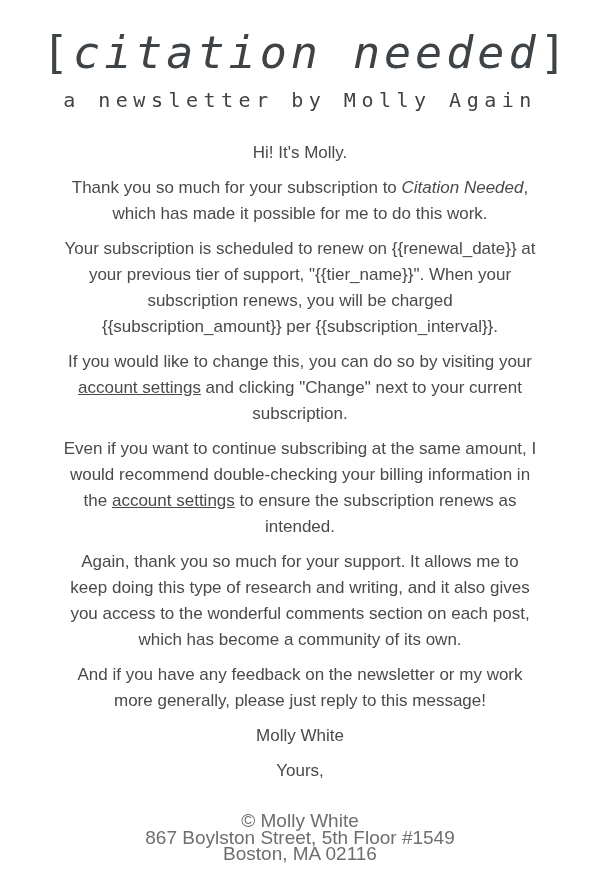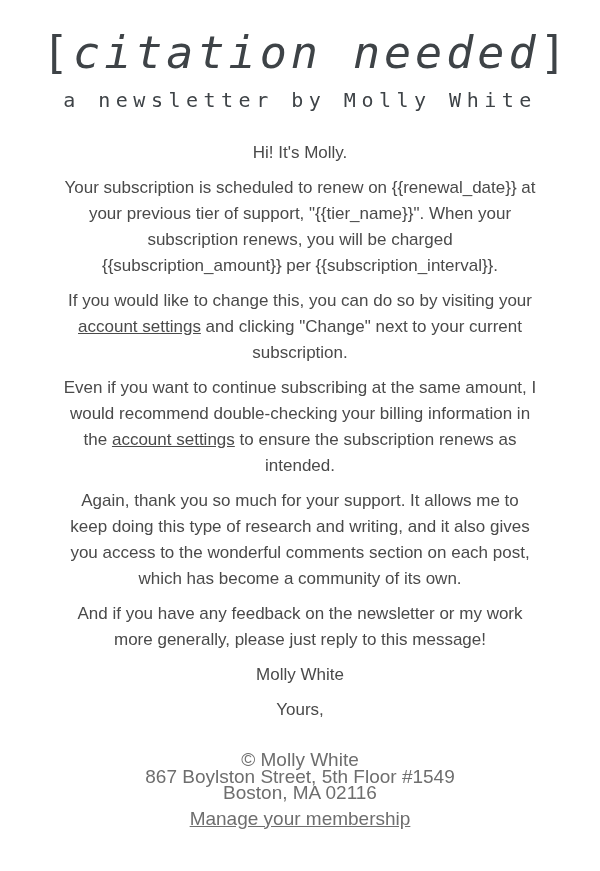--- a/index.html
+++ b/index.html
@@ -86,26 +86,27 @@
     cursor: pointer;
   }
 </style>
 </head>
 <body>
 
 <div class="email">
 
   <header class="masthead">
     <h1><span class="bracket">[</span><span class="title-name">citation needed</span><span class="bracket">]</span></h1>
-    <div class="subtitle">a newsletter by Molly White</div>
+    <div class="subtitle">a newsletter by Molly Again</div>
   </header>
 
   <main class="body-copy">
     <p>Hi! It's Molly.</p>
 
+    <p><span>Thank you so much for your subscription to </span><em>Citation Needed</em><span>, which has made it possible for me to do this work.</span></p>
 
     <p>Your subscription is scheduled to renew on {{renewal_date}} at your previous tier of support, "{{tier_name}}". When your subscription renews, you will be charged {{subscription_amount}} per {{subscription_interval}}.</p>
 
     <p><span>If you would like to change this, you can do so by visiting your </span><a class="inline-link">account settings</a><span> and clicking "Change" next to your current subscription.</span></p>
 
     <p><span>Even if you want to continue subscribing at the same amount, I would recommend double-checking your billing information in the </span><a class="inline-link">account settings</a><span> to ensure the subscription renews as intended.</span></p>
 
     <p>Again, thank you so much for your support. It allows me to keep doing this type of research and writing, and it also gives you access to the wonderful comments section on each post, which has become a community of its own.</p>
 
     <p>And if you have any feedback on the newsletter or my work more generally, please just reply to this message!</p>

